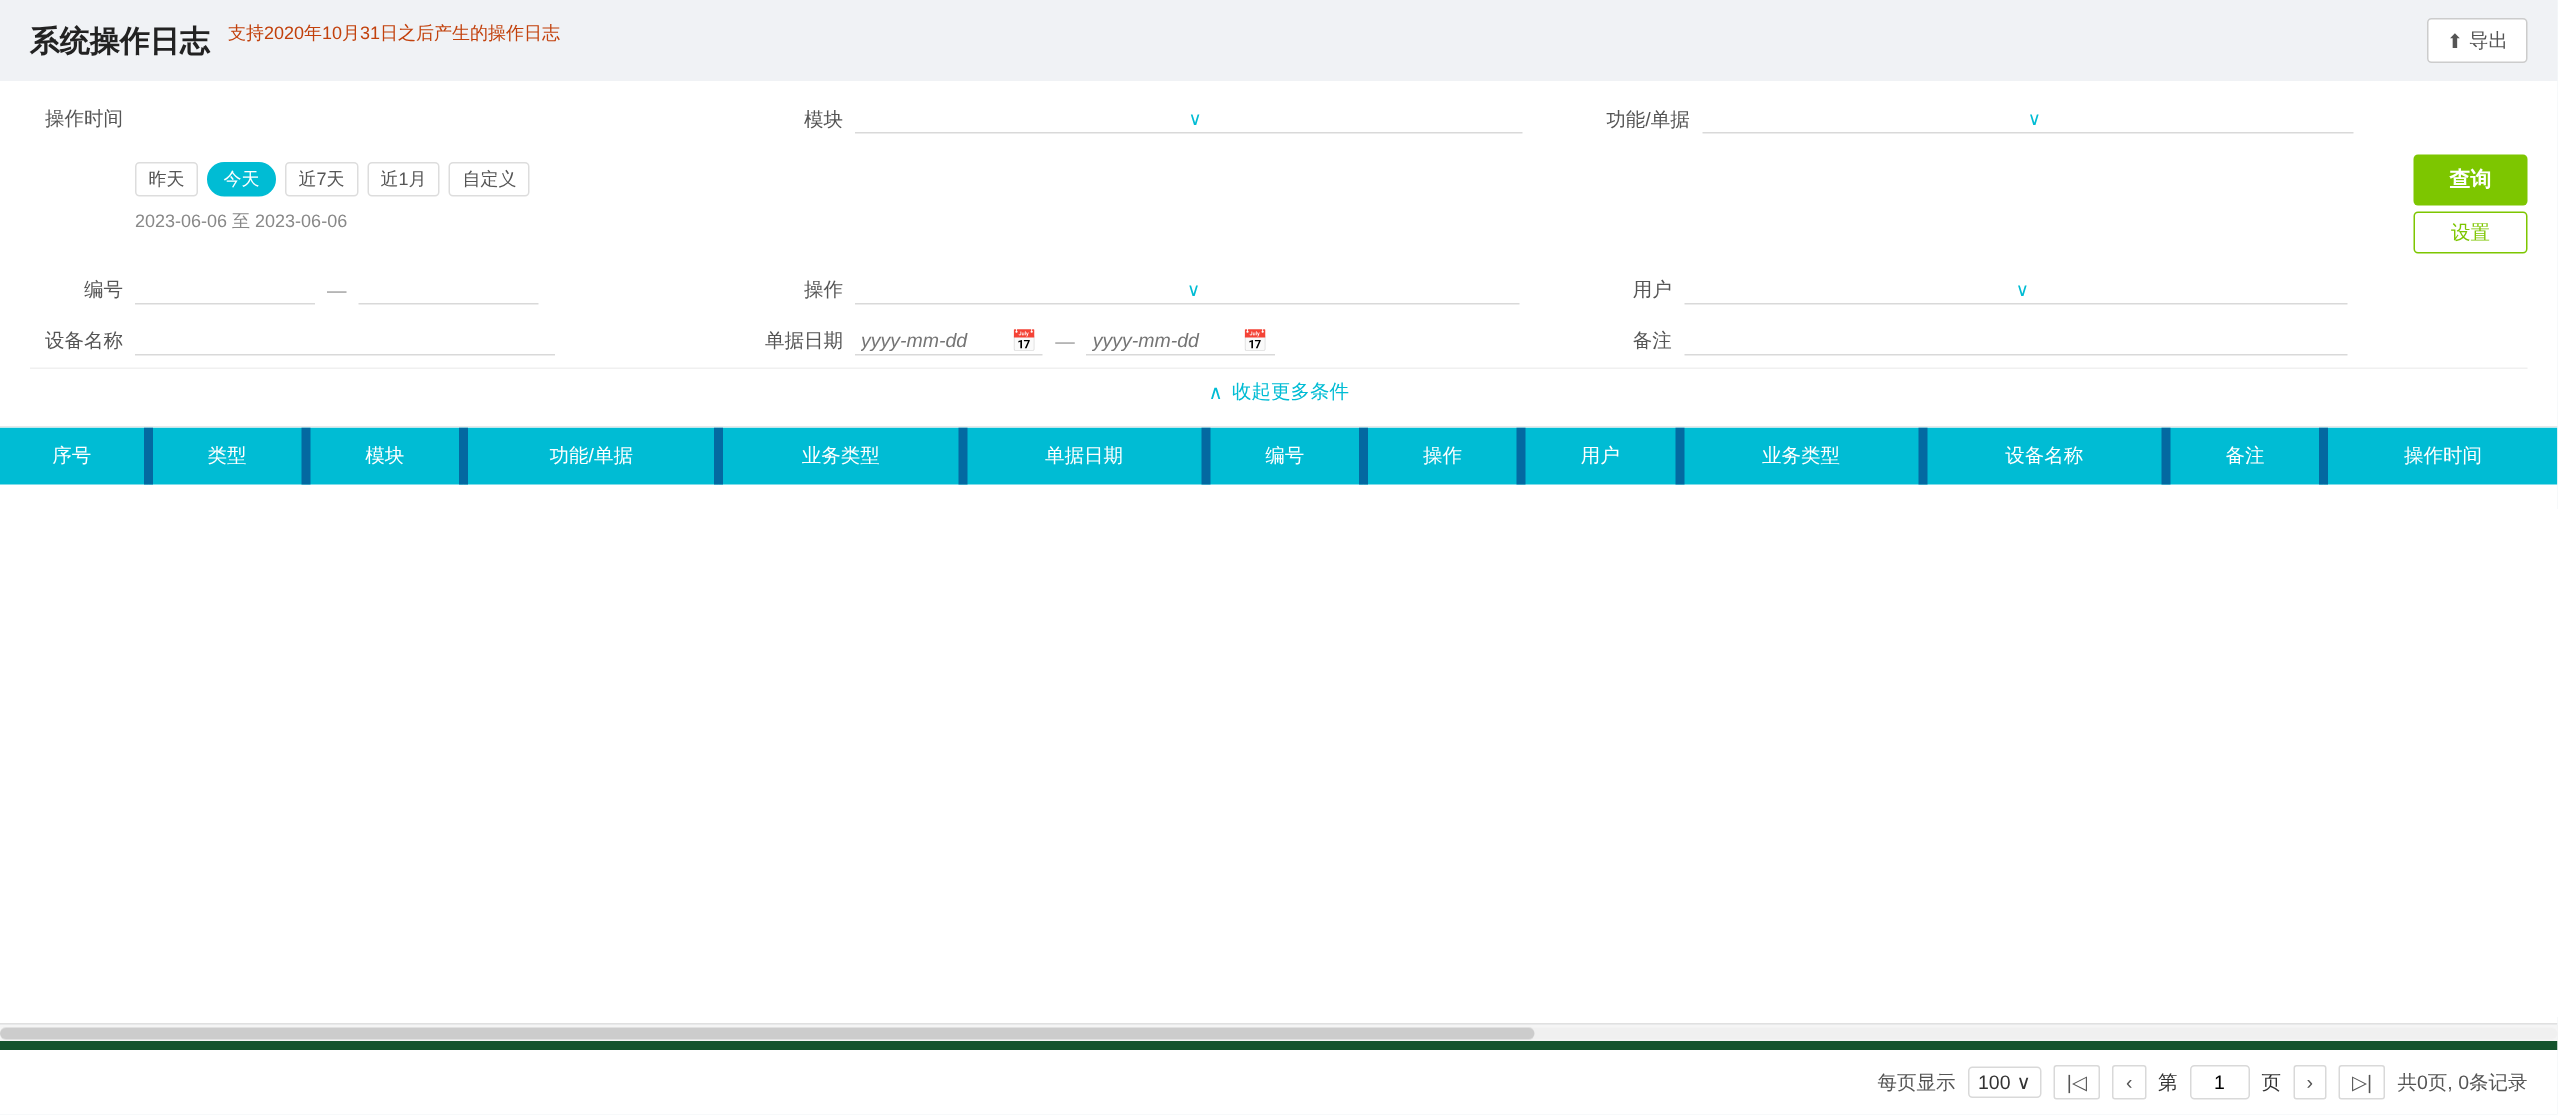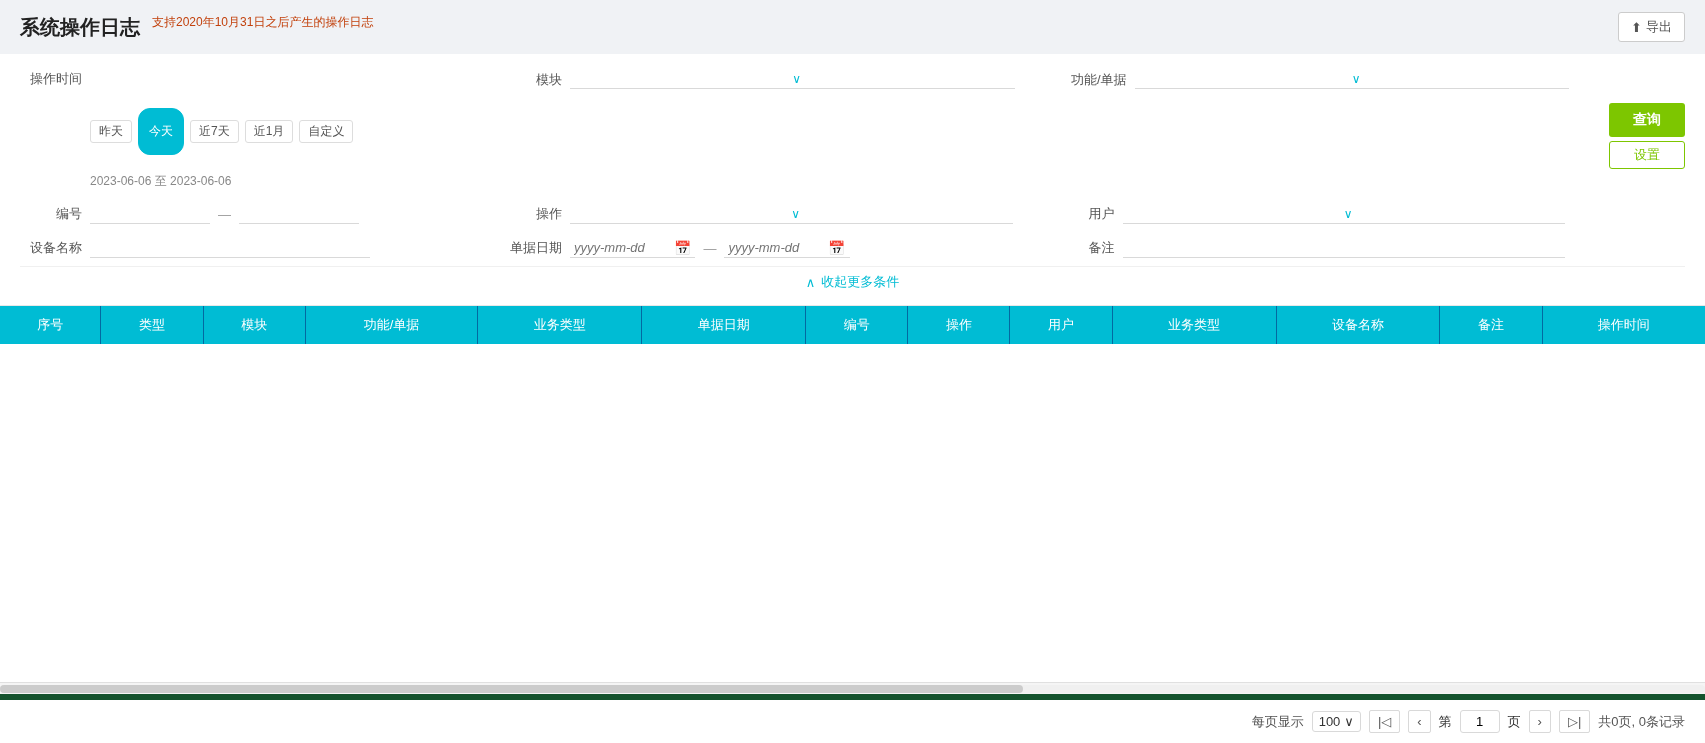--- a/index.html
+++ b/index.html
@@ -13,22 +13,22 @@
     .page-title { font-size: 20px; font-weight: bold; color: #222; }
     .page-subtitle { font-size: 12px; color: #c2410c; }
     .export-btn { display: flex; align-items: center; gap: 4px; border: 1px solid #ccc; background: #fff; padding: 5px 12px; border-radius: 3px; cursor: pointer; font-size: 13px; color: #555; }
 
     
     .filter-area { background: #fff; padding: 16px 20px 8px 20px; border-bottom: 1px solid #e8e8e8; }
     .filter-label { font-size: 13px; color: #555; white-space: nowrap; min-width: 70px; text-align: right; padding-right: 8px; }
     .filter-time-group { display: flex; flex-direction: column; }
     .time-btns { display: flex; align-items: center; gap: 6px; margin-top: 38px; }
     .time-btn { padding: 2px 8px; border: 1px solid #ddd; background: #fff; border-radius: 3px; cursor: pointer; font-size: 12px; color: #555; }
-    .time-btn.active { background: #00bcd4; color: #fff; border-color: #00bcd4; border-radius: 12px; padding: 14px 10px; }
-    .time-range-text { font-size: 12px; color: #888; margin-top: 18px; }
+    .time-btn.active { background: #00bcd4; color: #fff; border-color: #00bcd4; border-radius: 12px; padding: 2px 10px; }
+    .time-range-text { font-size: 12px; color: #888; margin-top: 8px; }
 
     .filter-select { display: flex; align-items: center; border-bottom: 1px solid #d9d9d9; min-width: 280px; padding: 2px 4px; cursor: pointer; }
     .filter-select span { flex: 1; color: #bbb; font-size: 13px; }
     .filter-select .chevron { color: #00bcd4; font-size: 12px; }
 
     .filter-input { border: none; border-bottom: 1px solid #d9d9d9; outline: none; font-size: 13px; padding: 2px 4px; min-width: 120px; background: transparent; }
     .filter-dash { margin: 0 8px; color: #999; }
 
     
     .date-input-wrapper { display: flex; align-items: center; border-bottom: 1px solid #d9d9d9; }
@@ -39,21 +39,21 @@
 
     
     .action-btn-group { display: flex; flex-direction: column; gap: 4px; }
     .query-btn { background: #7dc600; color: #fff; border: none; padding: 8px 24px; border-radius: 3px; cursor: pointer; font-size: 14px; font-weight: bold; }
     .settings-btn { background: #fff; color: #7dc600; border: 1px solid #7dc600; padding: 4px 24px; border-radius: 3px; cursor: pointer; font-size: 13px; }
 
     
     .table-wrapper { background: #fff; flex: 1; overflow: auto; }
     .data-table { width: 100%; border-collapse: collapse; }
     .data-table thead tr { background: #00bcd4; }
-    .data-table thead th { color: #fff; font-size: 13px; font-weight: normal; padding: 10px 8px; text-align: center; border-right: 1px solid #0369a1; white-space: nowrap; }
+    .data-table thead th { color: #fff; font-size: 13px; font-weight: normal; padding: 10px 8px; text-align: center; border-right: 6px solid #0369a1; white-space: nowrap; }
     .data-table thead th:last-child { border-right: none; }
 
     
     .scrollbar-area { height: 12px; background: #f5f5f5; border-top: 1px solid #e0e0e0; position: relative; overflow-x: auto; }
     .scrollbar-track { width: 100%; height: 8px; background: #f0f0f0; border-radius: 4px; margin: 2px 0; }
     .scrollbar-thumb { width: 60%; height: 8px; background: #ccc; border-radius: 4px; }
 
     
     .pagination { display: flex; align-items: center; justify-content: flex-end; padding: 10px 20px; background: #fff; gap: 8px; font-size: 13px; border-top: 6px solid #14532d; }
     .page-size-label { color: #555; }

